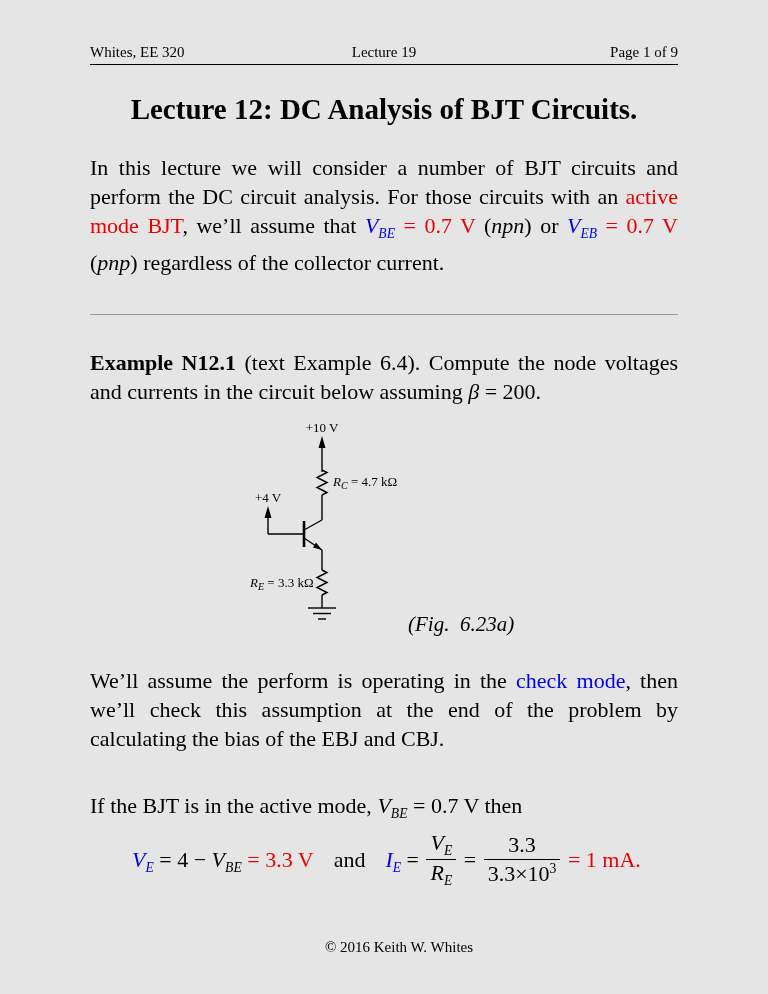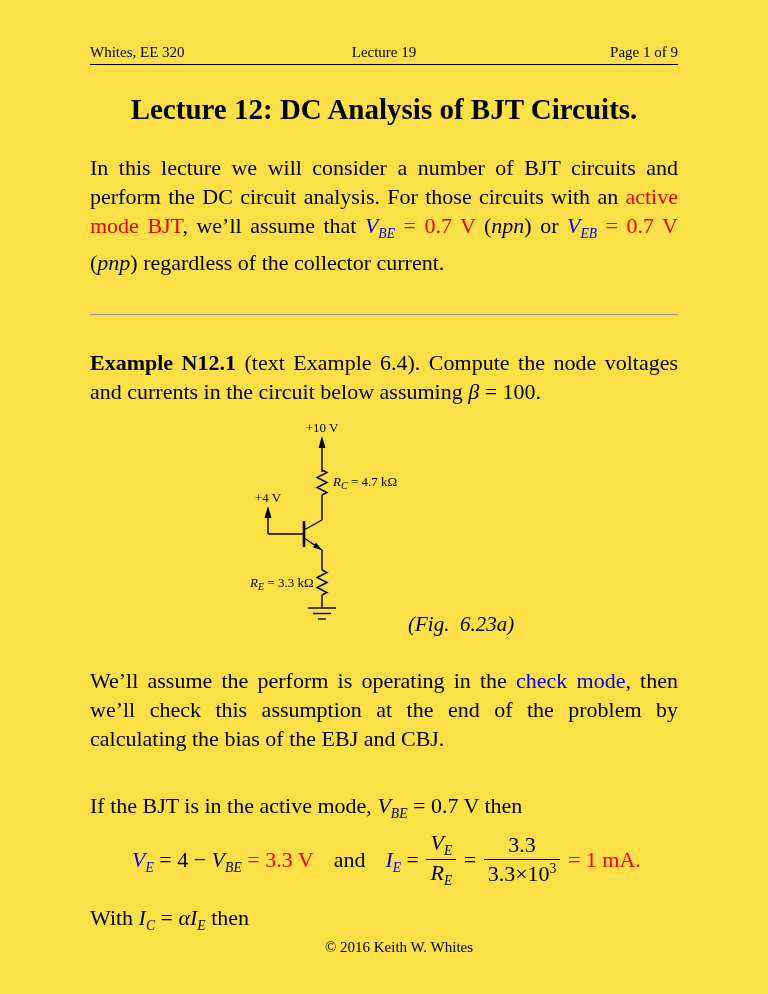--- a/index.html
+++ b/index.html
@@ -1,19 +1,19 @@
 <!DOCTYPE html>
 <html><head>
 <meta charset="utf-8">
 <style>
   * { margin:0; padding:0; box-sizing:border-box; }
   html, body { background:#ffffff; }
   .page {
     width:768px; height:994px; position:relative; overflow:hidden;
-    background:#fde047; color:#000;
+    background:#e5e5e5; color:#000;
     font-family:"Liberation Serif", serif;
   }
   .content { padding:44px 90px 0 90px; }
   .header { display:grid; grid-template-columns:1fr 1fr 1fr; font-size:15px; align-items:baseline; }
   .hdr-center { text-align:center; }
   .hdr-right { text-align:right; }
   .header-rule { border-bottom:1.4px solid #000; margin-top:3px; }
   .title { font-size:29px; font-weight:bold; text-align:center; margin-top:28px; }
   .par { font-size:22px; line-height:29px; }
   .justify { text-align:justify; }
@@ -52,21 +52,21 @@
       <span class="hdr-right">Page 1 of 9</span>
     </div>
     <div class="header-rule"></div>
 
     <h1 class="title">Lecture 12: DC Analysis of BJT Circuits.</h1>
 
     <p class="par justify p-intro"><span>In this lecture we will consider a number of BJT circuits and perform the DC circuit analysis. For those circuits with an </span><span class="red">active mode BJT</span><span>, we’ll assume that </span><span class="mv blue"><span>V</span><sub>BE</sub></span><span class="red"> = 0.7 V </span><span>(</span><span class="it">npn</span><span>) or </span><span class="mv blue"><span>V</span><sub>EB</sub></span><span class="red"> = 0.7 V </span><span>(</span><span class="it">pnp</span><span>) regardless of the collector current.</span></p>
 
     <div class="separator"></div>
 
-    <p class="par justify p-example"><b>Example N12.1</b><span> (text Example 6.4). Compute the node voltages and currents in the circuit below assuming </span><span class="it">β</span><span> = 100.</span></p>
+    <p class="par justify p-example"><b>Example N12.1</b><span> (text Example 6.4). Compute the node voltages and currents in the circuit below assuming </span><span class="it">β</span><span> = 200.</span></p>
 
     <div class="figure">
       <svg class="circuit" width="300" height="232" viewBox="0 0 300 232">
         <g stroke="#000" stroke-width="1.4" fill="none">
           <line x1="82" y1="29" x2="82" y2="54"></line>
           <path d="M82,52 L87,54.5 L77,59.5 L87,64.5 L77,69.5 L87,74.5 L82,77"></path>
           <line x1="82" y1="77" x2="82" y2="102"></line>
           <line x1="82" y1="102" x2="64" y2="112"></line>
           <line x1="64" y1="103" x2="64" y2="129" stroke-width="2.6"></line>
           <line x1="64" y1="120" x2="82" y2="132"></line>
@@ -93,18 +93,17 @@
       </svg>
       <span class="fig-caption">(Fig.  6.23a)</span>
     </div>
 
     <p class="par justify p-assume"><span>We’ll assume the perform is operating in the </span><span class="blue">check mode</span><span>, then we’ll check this assumption at the end of the problem by calculating the bias of the EBJ and CBJ.</span></p>
 
     <p class="par p-cond"><span>If the BJT is in the active mode, </span><span class="mv"><span>V</span><sub>BE</sub></span><span> = 0.7 V then</span></p>
 
     <div class="eq-line"><span class="mv blue"><span>V</span><sub>E</sub></span><span> = 4 − </span><span class="mv"><span>V</span><sub>BE</sub></span><span class="red"> = 3.3 V</span><span class="and-sep">and</span><span class="mv blue"><span>I</span><sub>E</sub></span><span> = </span><span class="frac"><span class="num"><span class="mv"><span>V</span><sub>E</sub></span></span><span class="den"><span class="mv"><span>R</span><sub>E</sub></span></span></span><span> = </span><span class="frac"><span class="num">3.3</span><span class="den"><span>3.3×10</span><sup>3</sup></span></span><span class="red"> = 1 mA.</span></div>
 
-    <p class="par p-with"><span>With </span><span class="mv"><span>I</span><sub>C</sub></span><span> = </span><span class="it">α</span><span class="mv"><span>I</span><sub>E</sub></span><span> then</span></p>
 
   </div>
 
   <div class="footer">© 2016 Keith W. Whites</div>
 </div>
 
 </body></html>

